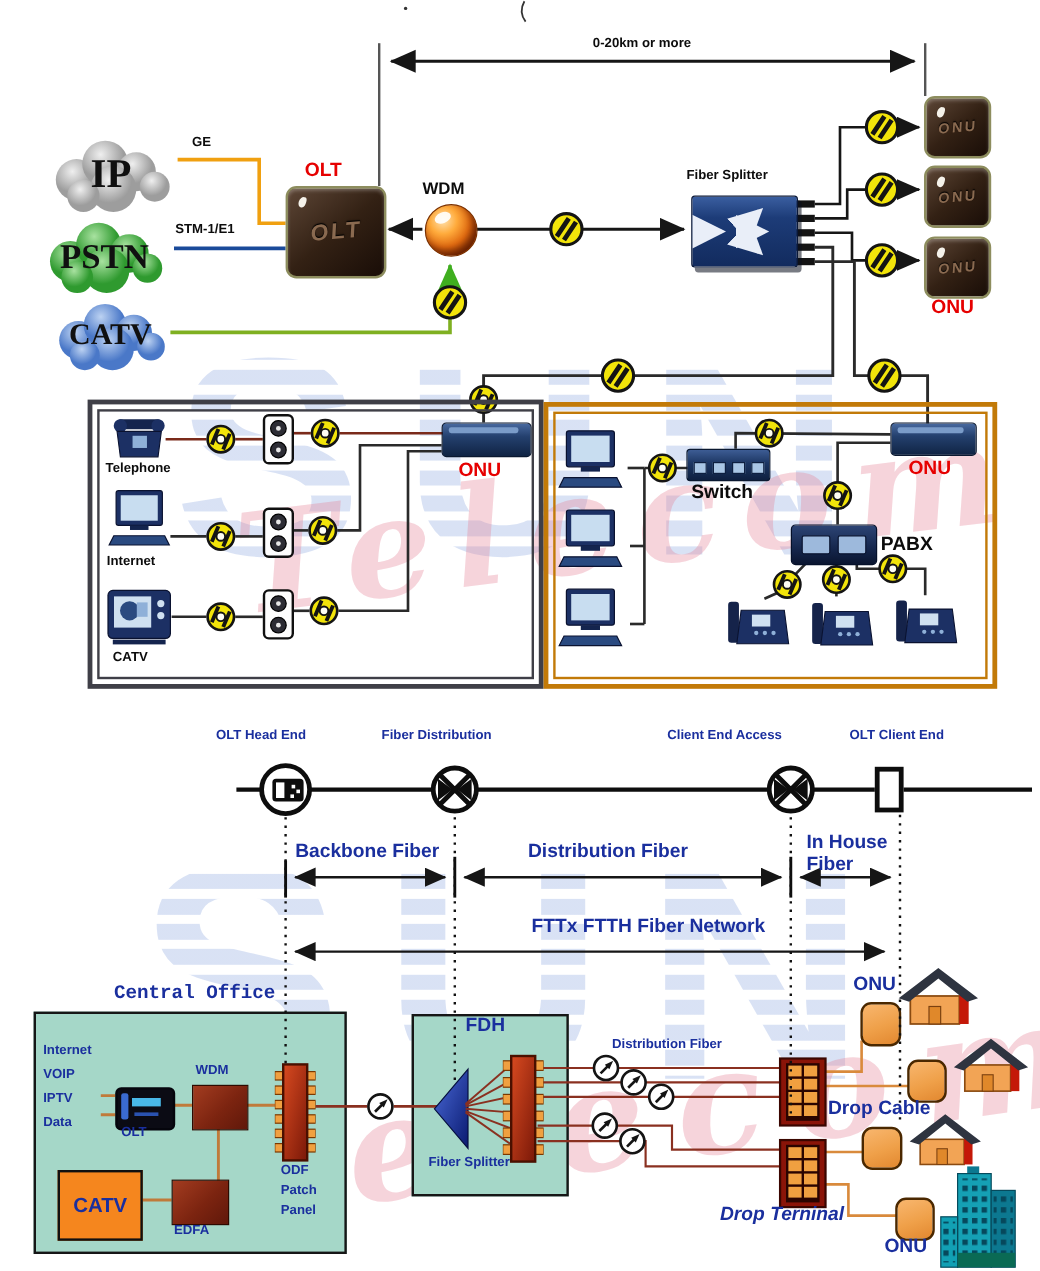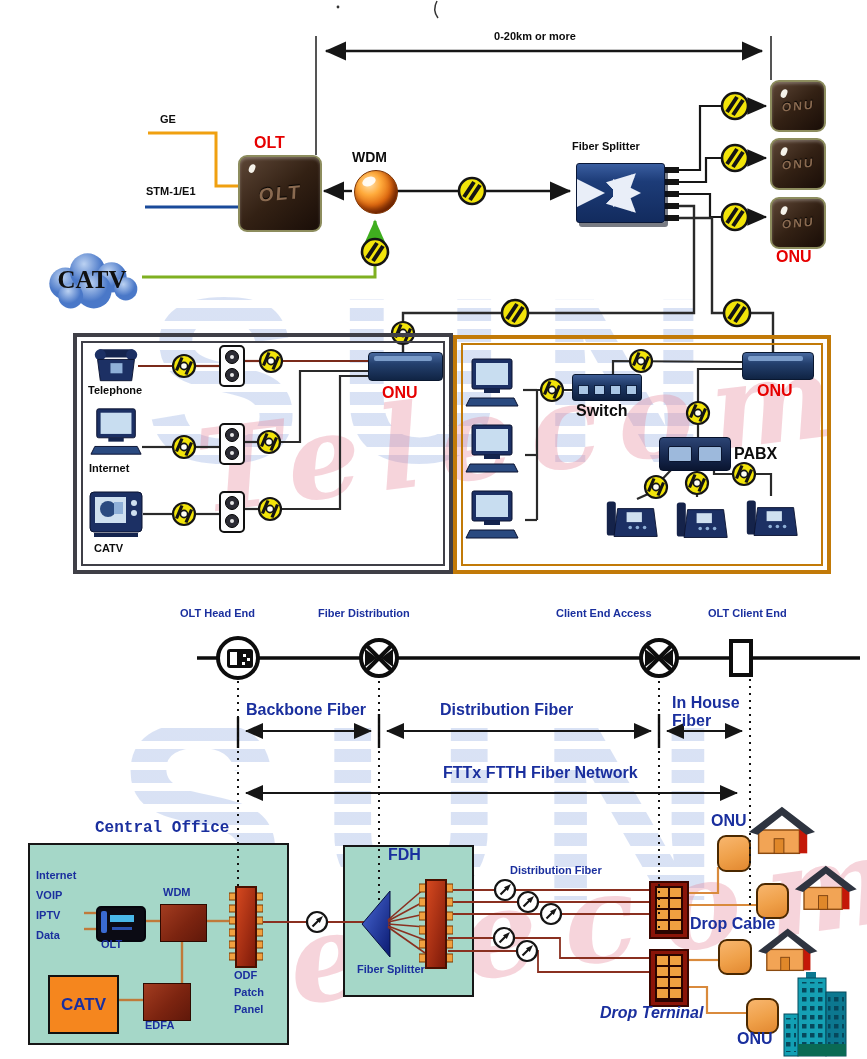--- a/index.html
+++ b/index.html
@@ -254,20 +254,58 @@
       <use href="#yr" x="744" y="474"></use>
 
     <use href="#gc" x="317" y="922"></use>
     <use href="#gc" x="505" y="890"></use>
       <use href="#gc" x="528" y="902"></use>
       <use href="#gc" x="551" y="914"></use>
     <use href="#gc" x="504" y="938"></use>
       <use href="#gc" x="527" y="951"></use>
   </svg>
 
+  <div class="cloud" style="left:35px;top:110px;width:115px;height:72px;">
+    <svg viewBox="0 0 120 72">
+      <defs>
+          <radialGradient id="cg1" cx="40%" cy="30%">
+            <stop offset="0" stop-color="#efefef"></stop>
+            <stop offset="1" stop-color="#9d9d9d"></stop>
+          </radialGradient>
+        </defs>
+      <g fill="url(#cg1)">
+          <circle cx="30" cy="40" r="18"></circle>
+          <circle cx="55" cy="26" r="20"></circle>
+          <circle cx="82" cy="33" r="17"></circle>
+      <circle cx="98" cy="46" r="13"></circle>
+          <circle cx="62" cy="48" r="20"></circle>
+          <circle cx="36" cy="54" r="14"></circle>
+        </g>
+    </svg>
+    <span style="font-size:34px;">IP</span>
+  </div>
+  <div class="cloud" style="left:26px;top:180px;width:122px;height:68px;">
+    <svg viewBox="0 0 120 72">
+      <defs>
+          <radialGradient id="cg2" cx="40%" cy="30%">
+            <stop offset="0" stop-color="#a8e2a0"></stop>
+            <stop offset="1" stop-color="#2f9a2f"></stop>
+          </radialGradient>
+        </defs>
+      <g fill="url(#cg2)">
+          <circle cx="30" cy="40" r="18"></circle>
+          <circle cx="55" cy="26" r="20"></circle>
+          <circle cx="82" cy="33" r="17"></circle>
+      <circle cx="98" cy="46" r="13"></circle>
+          <circle cx="62" cy="48" r="20"></circle>
+          <circle cx="36" cy="54" r="14"></circle>
+        </g>
+    </svg>
+    <span style="font-size:29px;">PSTN</span>
+  </div>
   <div class="cloud" style="left:36px;top:248px;width:112px;height:64px;">
     <svg viewBox="0 0 120 72">
       <defs>
           <radialGradient id="cg3" cx="40%" cy="30%">
             <stop offset="0" stop-color="#bcd2f2"></stop>
             <stop offset="1" stop-color="#4a78c8"></stop>
           </radialGradient>
         </defs>
       <g fill="url(#cg3)">
           <circle cx="30" cy="40" r="18"></circle>

